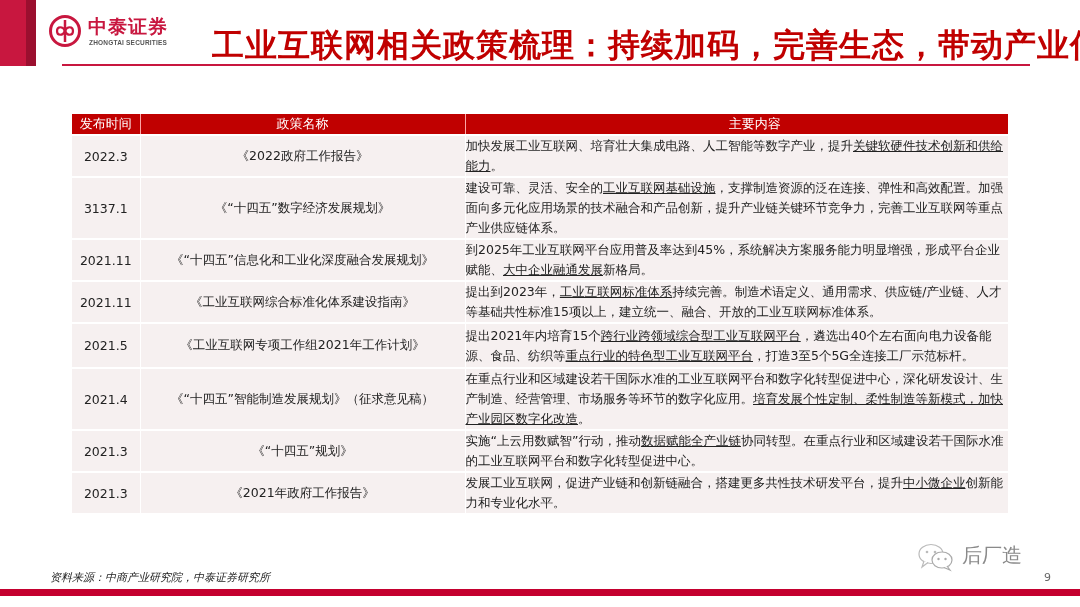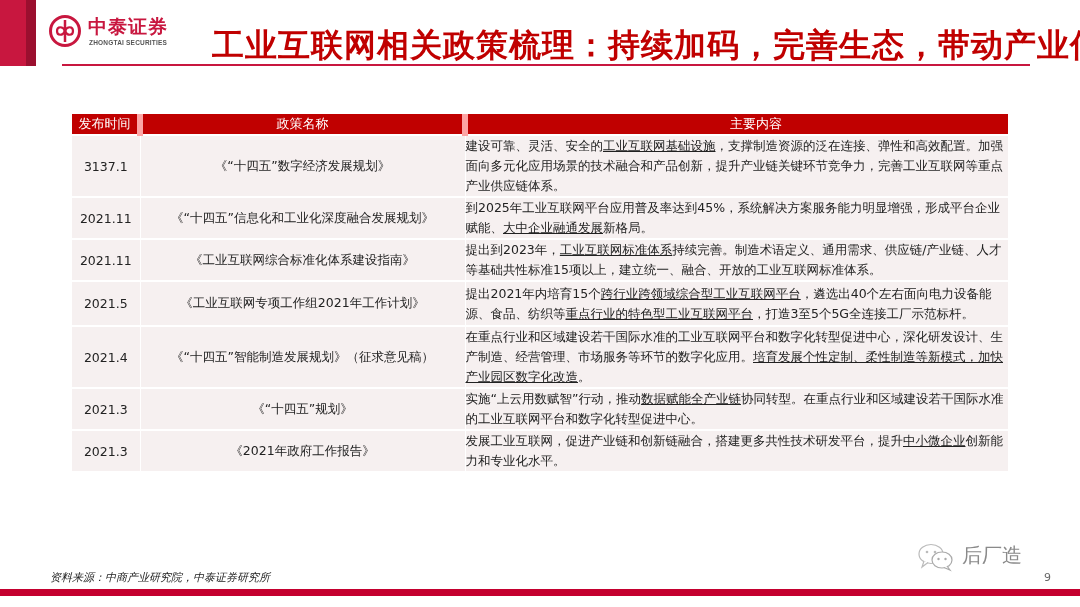--- a/index.html
+++ b/index.html
@@ -11,21 +11,21 @@
 
   .logo { position: absolute; left: 48px; top: 12px; width: 150px; height: 40px; }
   .logo-mark { position: absolute; left: 0; top: 2px; width: 34px; height: 34px; }
   .logo-cn { position: absolute; left: 40px; top: 2px; font-size: 19px; font-weight: bold; color: #C8173F; letter-spacing: 1px; white-space: nowrap; }
   .logo-en { position: absolute; left: 41px; top: 27px; font-size: 6.5px; font-weight: bold; color: #555; letter-spacing: 0.2px; white-space: nowrap; font-family: "Liberation Sans", sans-serif; }
 
   .page-title { position: absolute; left: 212px; top: 24px; font-size: 32px; font-weight: bold; color: #C00000; white-space: nowrap; letter-spacing: 1px; }
   .header-rule { position: absolute; left: 62px; top: 64px; width: 968px; height: 2px; background: #C8173F; }
 
   table.policy { position: absolute; left: 72px; top: 114px; width: 936px; border-collapse: collapse; table-layout: fixed; }
-  table.policy th { background: #C00000; color: #fff; font-weight: normal; font-size: 13px; height: 20px; line-height: 20px; text-align: center; border-right: 6px solid #fca5a5; padding: 0; }
+  table.policy th { background: #C00000; color: #fff; font-weight: normal; font-size: 13px; height: 20px; line-height: 20px; text-align: center; border-right: 1px solid #fca5a5; padding: 0; }
   table.policy th:last-child { border-right: none; padding-left: 36px; }
   table.policy td { background: #F6F0F0; font-size: 12.5px; border-top: 2px solid #ffffff; border-right: 1px solid #ffffff; vertical-align: middle; padding: 0; }
   td.c-date { text-align: center; color: #222; font-size: 13px; }
   td.c-name { text-align: center; color: #222; }
   td.c-content { text-align: left; padding: 1px 4px 1px 4px; line-height: 20px; color: #222; }
   td.c-content .u { text-decoration: underline; }
 
   .source { position: absolute; left: 50px; top: 570px; font-size: 11px; font-style: italic; color: #222; white-space: nowrap; }
   .bottom-bar { position: absolute; left: 0; top: 589px; width: 1080px; height: 7px; background: #C4002F; }
 
@@ -60,20 +60,25 @@
     <col style="width:543px">
   </colgroup>
   <thead>
     <tr>
       <th>发布时间</th>
       <th>政策名称</th>
       <th>主要内容</th>
     </tr>
   </thead>
   <tbody id="policy-body">
+  <tr style="height: 40px;">
+        <td class="c-date">2022.3</td>
+        <td class="c-name">《2022政府工作报告》</td>
+        <td class="c-content"><span>加快发展工业互联网、培育壮大集成电路、人工智能等数字产业，提升</span><span class="u">关键软硬件技术创新和供给能力</span><span>。</span></td>
+      </tr>
       <tr style="height: 61px;">
         <td class="c-date">3137.1</td>
         <td class="c-name">《“十四五”数字经济发展规划》</td>
         <td class="c-content"><span>建设可靠、灵活、安全的</span><span class="u">工业互联网基础设施</span><span>，支撑制造资源的泛在连接、弹性和高效配置。加强面向多元化应用场景的技术融合和产品创新，提升产业链关键环节竞争力，完善工业互联网等重点产业供应链体系。</span></td>
       </tr>
       <tr style="height: 41px;">
         <td class="c-date">2021.11</td>
         <td class="c-name">《“十四五”信息化和工业化深度融合发展规划》</td>
         <td class="c-content"><span>到2025年工业互联网平台应用普及率达到45%，系统解决方案服务能力明显增强，形成平台企业赋能、</span><span class="u">大中企业融通发展</span><span>新格局。</span></td>
       </tr>

